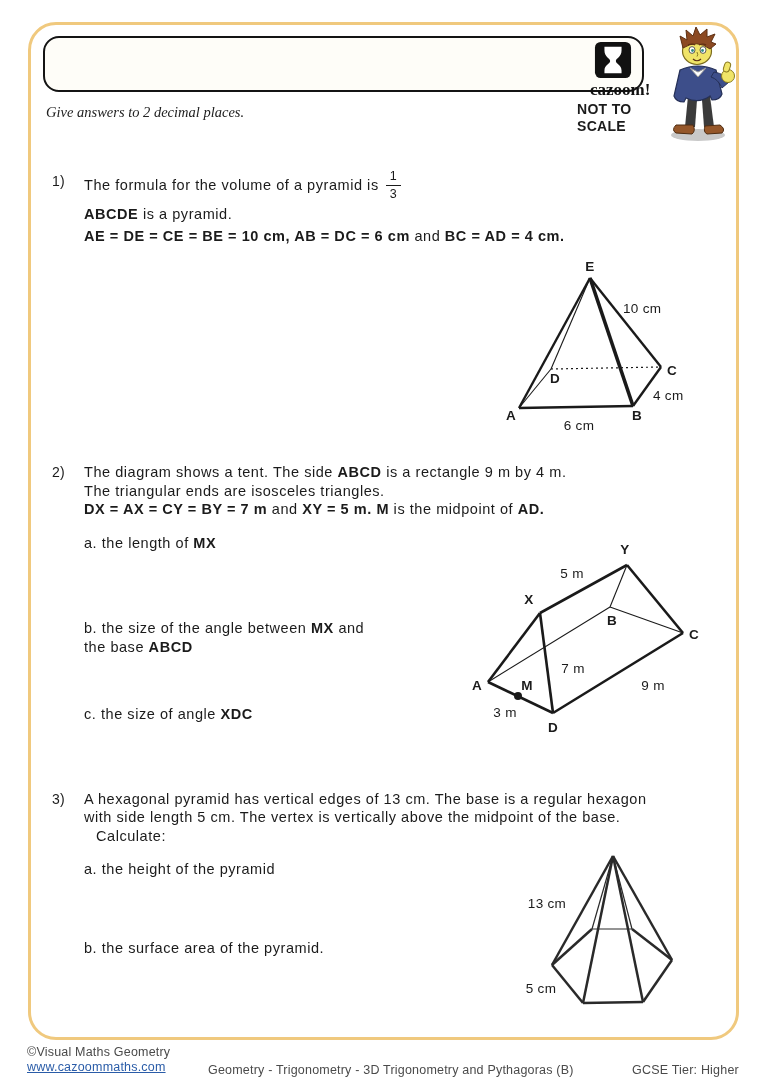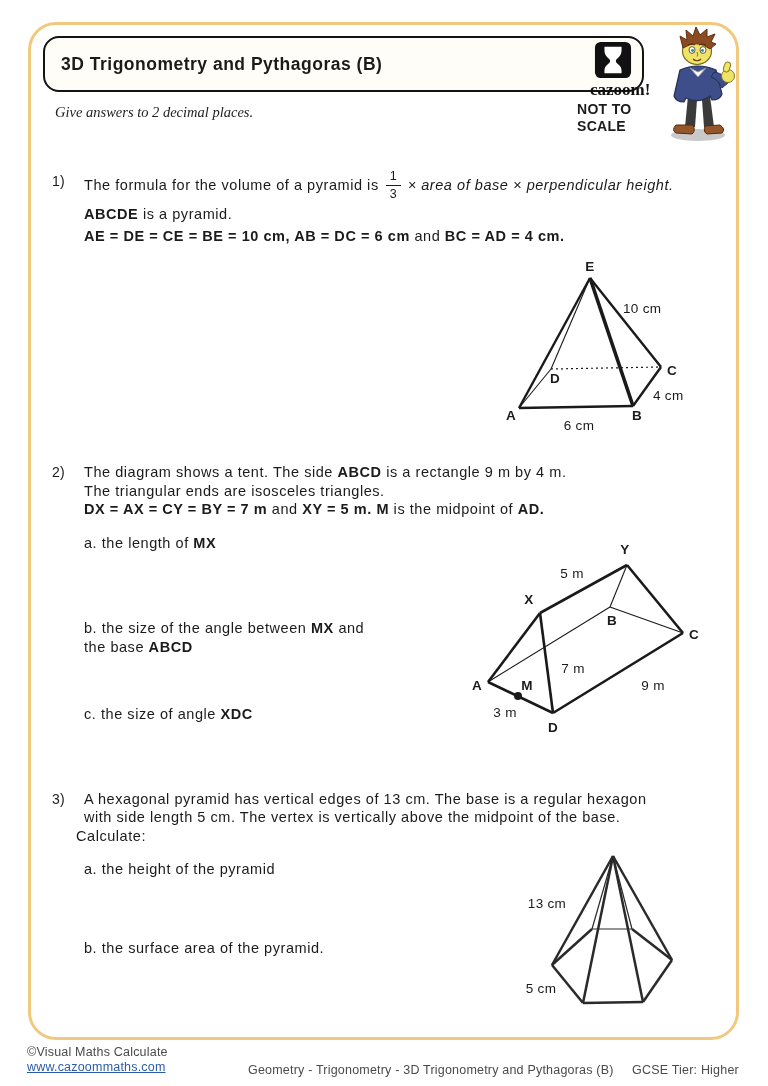--- a/index.html
+++ b/index.html
@@ -30,31 +30,30 @@
   .link{font-size:12.5px;color:#2A5CA8;text-decoration:underline;letter-spacing:.2px;cursor:pointer;}
 </style>
 </head>
 <body>
 
 <div class="page">
 
   <div class="gold-border"></div>
 
   <div class="title-box">
-    <div class="title">3D Trigonometry and Pythagoras (B)</div>
     <div class="logo">
       <svg width="38" height="38" viewBox="0 0 40 40">
         <rect x="1" y="1" width="38" height="38" rx="6" fill="#111"></rect>
         <path d="M11,6 h18 v4 c0,7 -6,8 -6,11 c0,3 6,4 6,10 v3 h-18 v-3 c0,-6 6,-7 6,-10 c0,-3 -6,-4 -6,-11 z" fill="#fff"></path>
       </svg>
       <div class="logo-text">cazoom!</div>
     </div>
   </div>
 
-  <div class="abs note" style="left:55px;top:104px;">Give answers to 2 decimal places.</div>
+  <div class="abs note" style="left:46px;top:104px;">Give answers to 2 decimal places.</div>
 
   <div class="abs scale" style="left:577px;top:101px;">
     <div>NOT TO</div>
     <div>SCALE</div>
   </div>
 
   <svg class="abs" style="left:650px;top:24px;" width="96" height="120" viewBox="0 0 96 120">
     <ellipse cx="48" cy="111" rx="27" ry="6" fill="#c9c9c9"></ellipse>
     <path d="M38,72 L35,103 L45,103 L47,76 Z" fill="#3b3b3b"></path>
     <path d="M52,76 L54,103 L64,103 L60,72 Z" fill="#3b3b3b"></path>
@@ -76,21 +75,20 @@
     <path d="M43,35 q4,3.5 8,0" stroke="#5d2f12" stroke-width="1.2" fill="none"></path>
   </svg>
 
   <div class="abs q-num" style="left:52px;top:173px;">1)</div>
   <div class="abs body-text intro-line" style="left:84px;top:169px;height:32px;">
     <span>The formula for the volume of a pyramid is</span>
     <span class="frac">
       <span class="num">1</span>
       <span class="den">3</span>
     </span>
-    <span class="italic">× area of base × perpendicular height.</span>
   </div>
   <div class="abs body-text" style="left:84px;top:206px;"><span class="seg-b">ABCDE</span><span> is a pyramid.</span></div>
   <div class="abs body-text" style="left:84px;top:228px;"><span class="seg-b">AE = DE = CE = BE = 10 cm, AB = DC = 6 cm</span><span> and </span><span class="seg-b">BC = AD = 4 cm.</span></div>
 
   <svg class="abs" style="left:470px;top:248px;" width="230" height="190" viewBox="0 0 230 190">
     <g stroke="#1a1a1a" fill="none">
       <line x1="81" y1="121" x2="191" y2="119" stroke-width="1.2" stroke-dasharray="2,3"></line>
       <line x1="120" y1="30" x2="81" y2="121" stroke-width="1.1"></line>
       <line x1="49" y1="160" x2="81" y2="121" stroke-width="1.1"></line>
       <line x1="120" y1="30" x2="49" y2="160" stroke-width="2.4"></line>
@@ -140,21 +138,21 @@
     <text class="v" x="93" y="192" text-anchor="middle">D</text>
     <text x="112" y="38" text-anchor="middle">5 m</text>
     <text x="113" y="133" text-anchor="middle">7 m</text>
     <text x="193" y="150" text-anchor="middle">9 m</text>
     <text x="45" y="177" text-anchor="middle">3 m</text>
   </svg>
 
   <div class="abs q-num" style="left:52px;top:791px;">3)</div>
   <div class="abs body-text" style="left:84px;top:791px;">A hexagonal pyramid has vertical edges of 13 cm. The base is a regular hexagon</div>
   <div class="abs body-text" style="left:84px;top:809px;">with side length 5 cm. The vertex is vertically above the midpoint of the base.</div>
-  <div class="abs body-text" style="left:76px;top:828px;">Calculate:</div>
+  <div class="abs body-text" style="left:96px;top:828px;">Calculate:</div>
   <div class="abs body-text" style="left:84px;top:861px;">a. the height of the pyramid</div>
   <div class="abs body-text" style="left:84px;top:940px;text-align:center;">b. the surface area of the pyramid.</div>
 
   <svg class="abs" style="left:502px;top:845px;" width="200" height="172" viewBox="0 0 200 172">
     <g stroke="#2a2a2a" fill="none">
       <line x1="111" y1="11" x2="90" y2="84" stroke-width="1.2"></line>
       <line x1="111" y1="11" x2="130" y2="84" stroke-width="1.2"></line>
       <line x1="90" y1="84" x2="130" y2="84" stroke-width="1.2"></line>
       <line x1="111" y1="11" x2="50" y2="120" stroke-width="2.5"></line>
       <line x1="111" y1="11" x2="81" y2="158" stroke-width="2.5"></line>
@@ -163,18 +161,18 @@
       <line x1="50" y1="120" x2="81" y2="158" stroke-width="2.5"></line>
       <line x1="81" y1="158" x2="141" y2="157" stroke-width="2.5"></line>
       <line x1="141" y1="157" x2="170" y2="115" stroke-width="2.5"></line>
       <line x1="170" y1="115" x2="130" y2="84" stroke-width="2.5"></line>
       <line x1="90" y1="84" x2="50" y2="120" stroke-width="2.5"></line>
     </g>
     <text x="45" y="63" text-anchor="middle">13 cm</text>
     <text x="39" y="148" text-anchor="middle">5 cm</text>
   </svg>
 
-  <div class="abs footer-gray" style="left:27px;top:1045px;">©Visual Maths Calculate</div>
+  <div class="abs footer-gray" style="left:27px;top:1045px;">©Visual Maths Geometry</div>
   <div class="abs link" style="left:27px;top:1060px;">www.cazoommaths.com</div>
-  <div class="abs footer-gray" style="left:208px;top:1063px;margin-left:40px;">Geometry - Trigonometry - 3D Trigonometry and Pythagoras (B)</div>
+  <div class="abs footer-gray" style="left:208px;top:1063px;">Geometry - Trigonometry - 3D Trigonometry and Pythagoras (B)</div>
   <div class="abs footer-gray" style="left:632px;top:1063px;">GCSE Tier: Higher</div>
 
 </div>
 
 </body></html>

